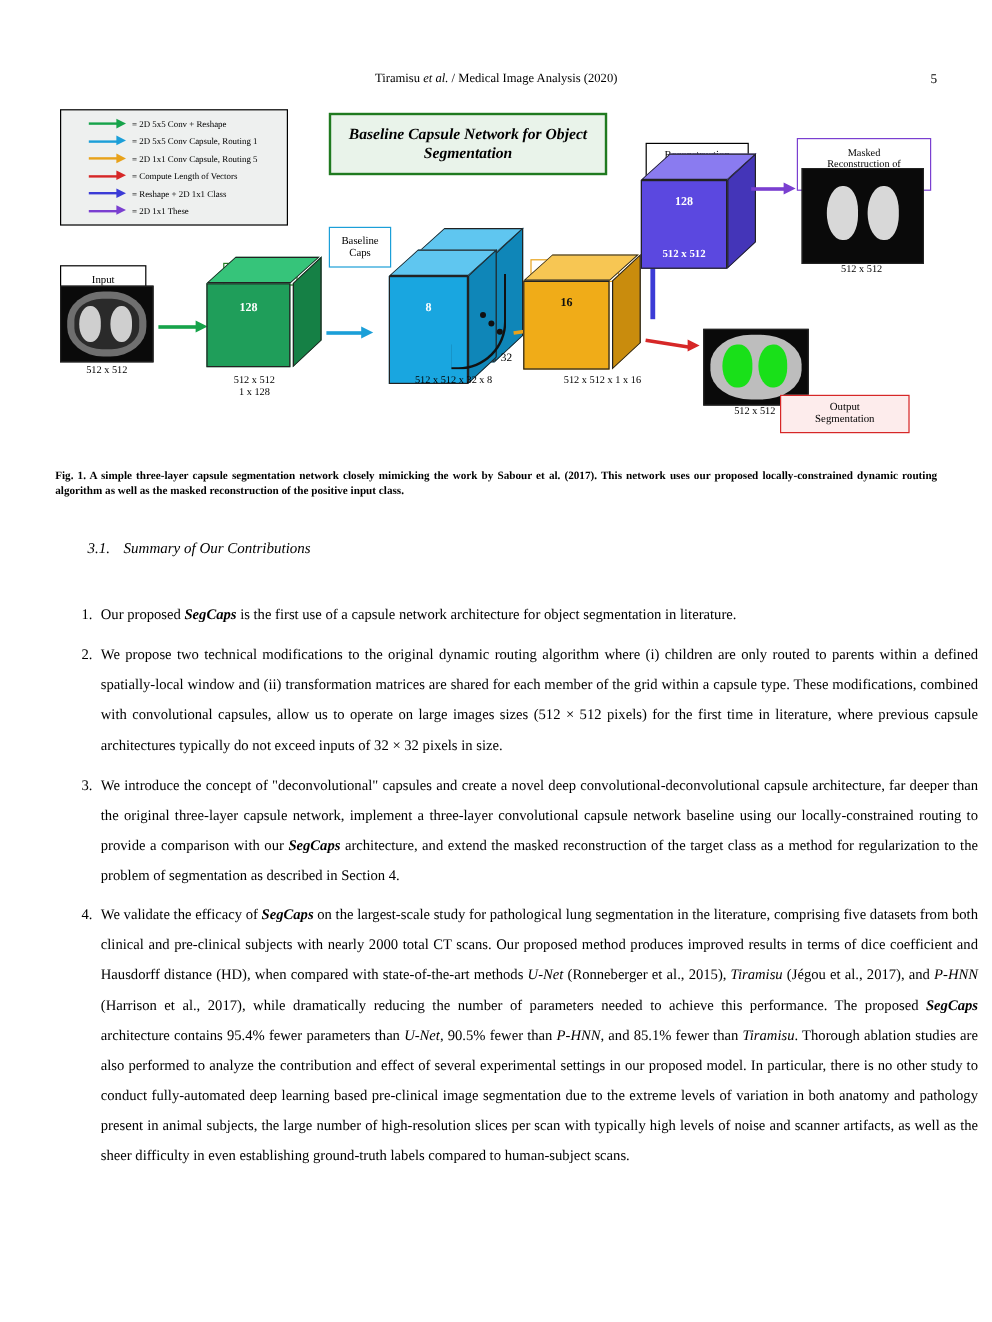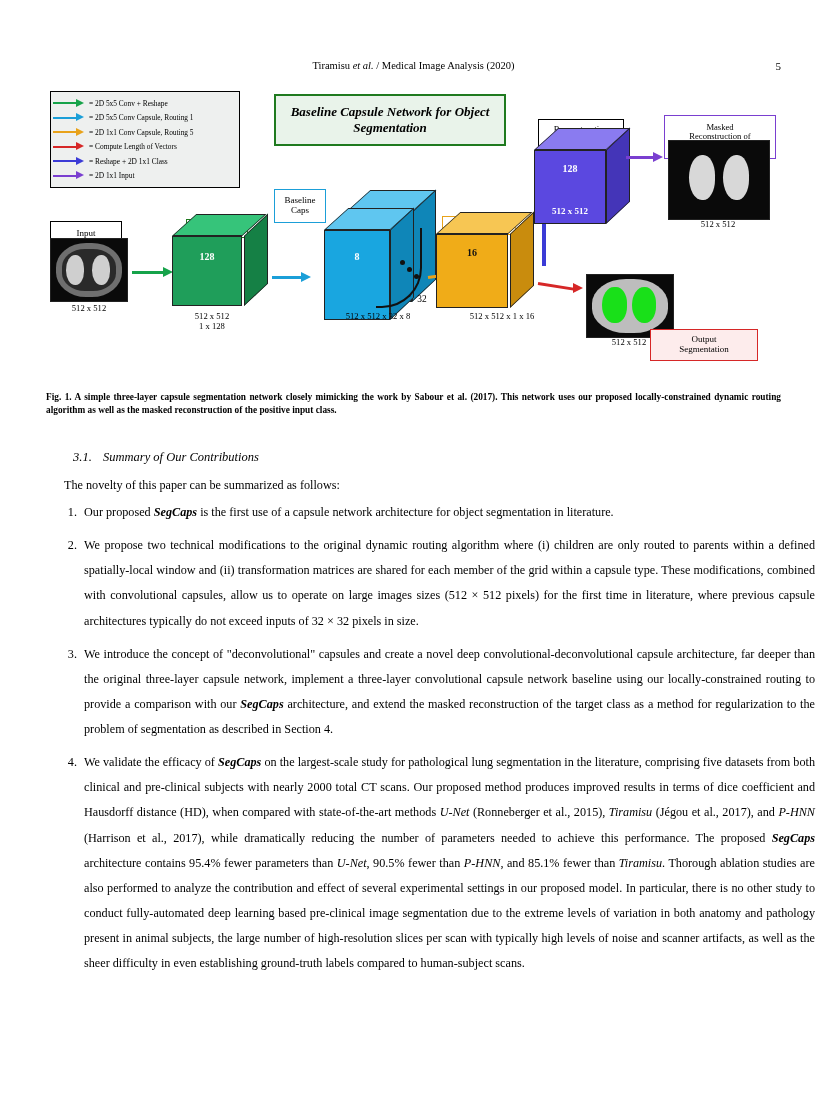--- a/index.html
+++ b/index.html
@@ -53,21 +53,21 @@
 
   .legendbox {
     position: absolute;
     left: 4px;
     top: 5px;
     width: 190px;
     height: 97px;
     border: 1.5px solid #000;
     background: #eef0ef;
     box-sizing: border-box;
-    padding: 4px 3px 3px 2px;
+    padding: 4px 3px 3px 23px;
   }
   .legrow {
     display: flex;
     align-items: center;
     height: 14.5px;
     font-size: 7.4px;
     font-family: "Liberation Serif", serif;
   }
   .arrow {
     width: 32px;
@@ -320,21 +320,21 @@
           <span class="shaft" style="background:#3b3bd6"></span>
             <span class="head" style="border-left-color:#3b3bd6"></span>
         </span>
         <span>= Reshape + 2D 1x1 Class</span>
       </div>
       <div class="legrow">
         <span class="arrow">
           <span class="shaft" style="background:#7a3fd0"></span>
             <span class="head" style="border-left-color:#7a3fd0"></span>
         </span>
-        <span>= 2D 1x1 Input</span>
+        <span>= 2D 1x1 These</span>
       </div>
     </div>
 
     <div class="titlebox">Baseline Capsule Network for Object Segmentation</div>
 
     <div class="lbl plain" style="left:4px; top:110px; width:72px; height:36px; white-space:pre-line;">Input
 Image</div>
     <div class="ct" style="left:4px; top:152px; width:76px; height:62px;">
       <div class="body"></div>
       <div class="inner"></div>
@@ -445,21 +445,20 @@
 Segmentation</div>
 
   </div>
 
   <div class="caption">Fig. 1. A simple three-layer capsule segmentation network closely mimicking the work by Sabour et al. (2017). This network uses our proposed locally-constrained dynamic routing algorithm as well as the masked reconstruction of the positive input class.</div>
 
   <div class="sec-title">
     <span class="num">3.1.</span><span>Summary of Our Contributions</span>
   </div>
 
-  <div class="intro">The novelty of this paper can be summarized as follows:</div>
 
   <ol class="contrib" id="contrib-list">
       <li><span>Our proposed </span><span class="bi">SegCaps</span><span> is the first use of a capsule network architecture for object segmentation in literature.</span></li>
       <li><span>We propose two technical modifications to the original dynamic routing algorithm where (i) children are only routed to parents within a defined spatially-local window and (ii) transformation matrices are shared for each member of the grid within a capsule type. These modifications, combined with convolutional capsules, allow us to operate on large images sizes (512 × 512 pixels) for the first time in literature, where previous capsule architectures typically do not exceed inputs of 32 × 32 pixels in size.</span></li>
       <li><span>We introduce the concept of "deconvolutional" capsules and create a novel deep convolutional-deconvolutional capsule architecture, far deeper than the original three-layer capsule network, implement a three-layer convolutional capsule network baseline using our locally-constrained routing to provide a comparison with our </span><span class="bi">SegCaps</span><span> architecture, and extend the masked reconstruction of the target class as a method for regularization to the problem of segmentation as described in Section 4.</span></li>
       <li><span>We validate the efficacy of </span><span class="bi">SegCaps</span><span> on the largest-scale study for pathological lung segmentation in the literature, comprising five datasets from both clinical and pre-clinical subjects with nearly 2000 total CT scans. Our proposed method produces improved results in terms of dice coefficient and Hausdorff distance (HD), when compared with state-of-the-art methods </span><span class="it">U-Net</span><span> (Ronneberger et al., 2015), </span><span class="it">Tiramisu</span><span> (Jégou et al., 2017), and </span><span class="it">P-HNN</span><span> (Harrison et al., 2017), while dramatically reducing the number of parameters needed to achieve this performance. The proposed </span><span class="bi">SegCaps</span><span> architecture contains 95.4% fewer parameters than </span><span class="it">U-Net</span><span>, 90.5% fewer than </span><span class="it">P-HNN</span><span>, and 85.1% fewer than </span><span class="it">Tiramisu</span><span>. Thorough ablation studies are also performed to analyze the contribution and effect of several experimental settings in our proposed model. In particular, there is no other study to conduct fully-automated deep learning based pre-clinical image segmentation due to the extreme levels of variation in both anatomy and pathology present in animal subjects, the large number of high-resolution slices per scan with typically high levels of noise and scanner artifacts, as well as the sheer difficulty in even establishing ground-truth labels compared to human-subject scans.</span></li>
     </ol>
 
 </div>
 

